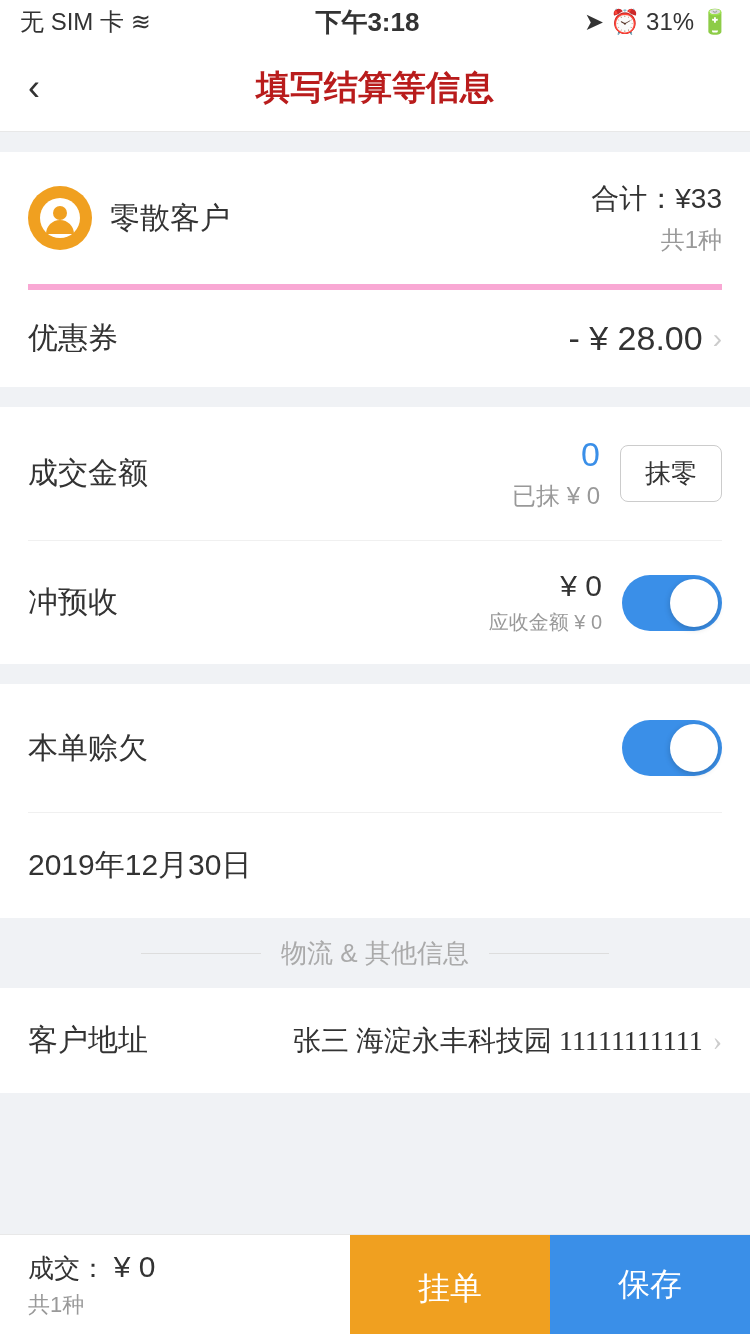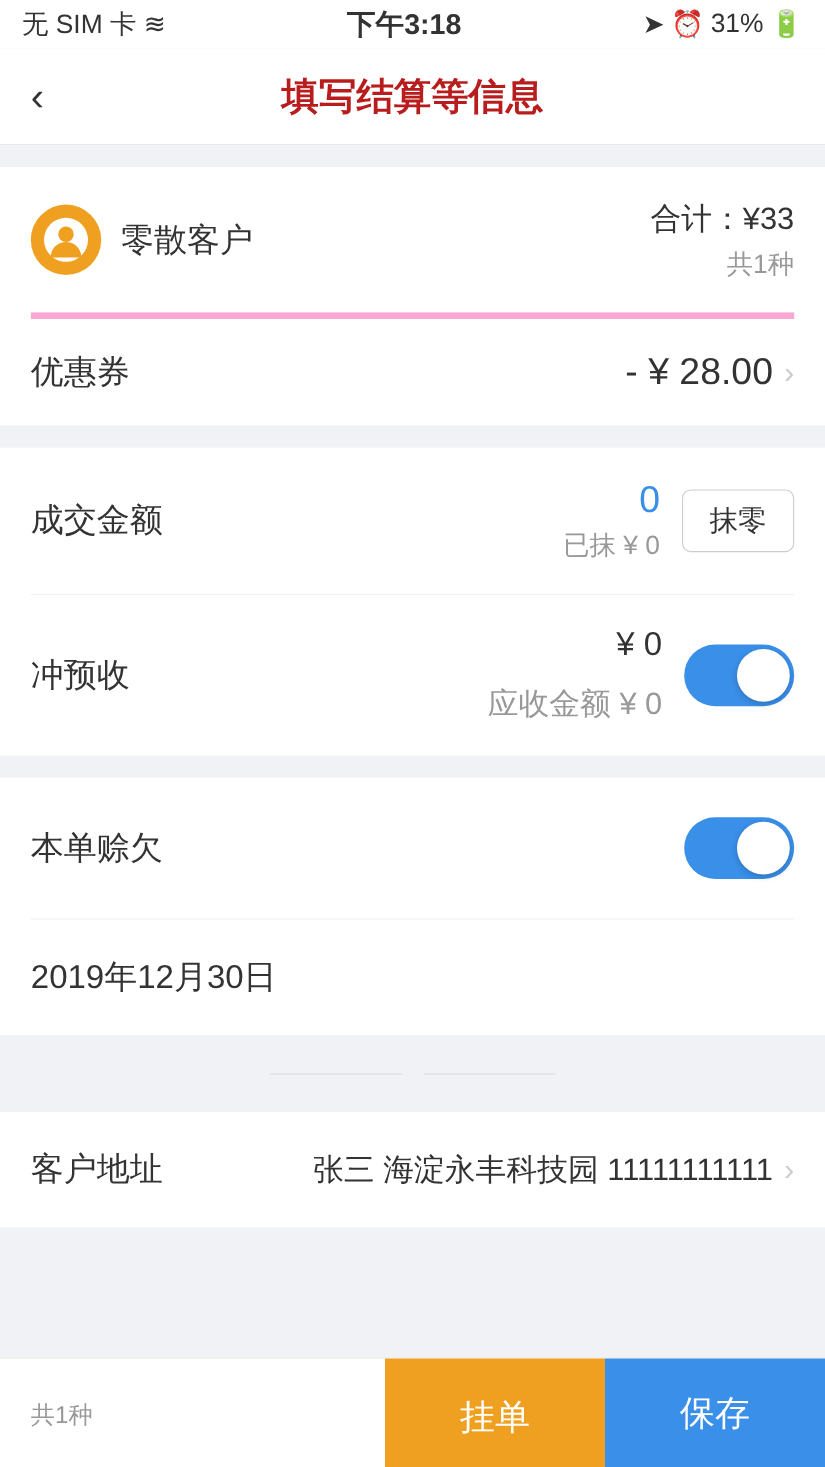--- a/index.html
+++ b/index.html
@@ -151,21 +151,21 @@
     .prepay-row {
       display: flex;
       align-items: center;
       justify-content: space-between;
       padding: 28px 0;
     }
     .prepay-left { }
     .prepay-label { font-size: 30px; color: #333; }
     .prepay-right { display: flex; align-items: center; gap: 20px; }
     .prepay-amount { font-size: 30px; color: #333; text-align: right; }
-    .prepay-sub-right { font-size: 28px; color: #999; margin-top: 18px; text-align: center; }
+    .prepay-sub-right { font-size: 20px; color: #999; margin-top: 6px; text-align: center; }
 
     
     .toggle {
       width: 100px;
       height: 56px;
       border-radius: 28px;
       background: #3a8fe8;
       position: relative;
       cursor: pointer;
       flex-shrink: 0;
@@ -218,20 +218,21 @@
     
     .address-section {
       background: #fff;
       padding: 0 28px;
     }
     .address-row {
       display: flex;
       align-items: center;
       justify-content: space-between;
       padding: 32px 0;
+      font-family: Liberation Serif, serif;
     }
     .address-label { font-size: 30px; color: #333; flex-shrink: 0; margin-right: 30px; }
     .address-value { font-size: 28px; color: #333; flex: 1; }
     .address-right { display: flex; align-items: center; gap: 10px; }
 
     
     .empty-area {
       flex: 1;
       background: #f0f2f5;
       min-height: 200px;
@@ -375,38 +376,43 @@
   </div>
 
   <div class="due-date-row">
     <span class="due-date-value">2019年12月30日</span>
   </div>
 </div>
 
 <div class="logistics-divider">
   <div style="display:flex;align-items:center;gap:20px;">
     <div style="height:1px;width:120px;background:#ddd;"></div>
+    <span class="logistics-text">物流 &amp; 其他信息</span>
     <div style="height:1px;width:120px;background:#ddd;"></div>
   </div>
 </div>
 
 <div class="address-section">
   <div class="address-row">
     <span class="address-label">客户地址</span>
     <div class="address-right">
       <span class="address-value">张三 海淀永丰科技园 11111111111</span>
       <span class="chevron-right">›</span>
     </div>
   </div>
 </div>
 
 <div class="empty-area" style="height:300px;"></div>
 
 <div class="bottom-bar">
   <div class="bottom-info">
+    <div>
+      <span class="bottom-deal">成交：</span>
+      <span class="bottom-amount">¥ 0</span>
+    </div>
     <div class="bottom-count">共1种</div>
   </div>
   <div class="btn-hold">
     <span>挂单</span>
   </div>
   <div class="btn-save">
     <span>保存</span>
   </div>
 </div>
 

